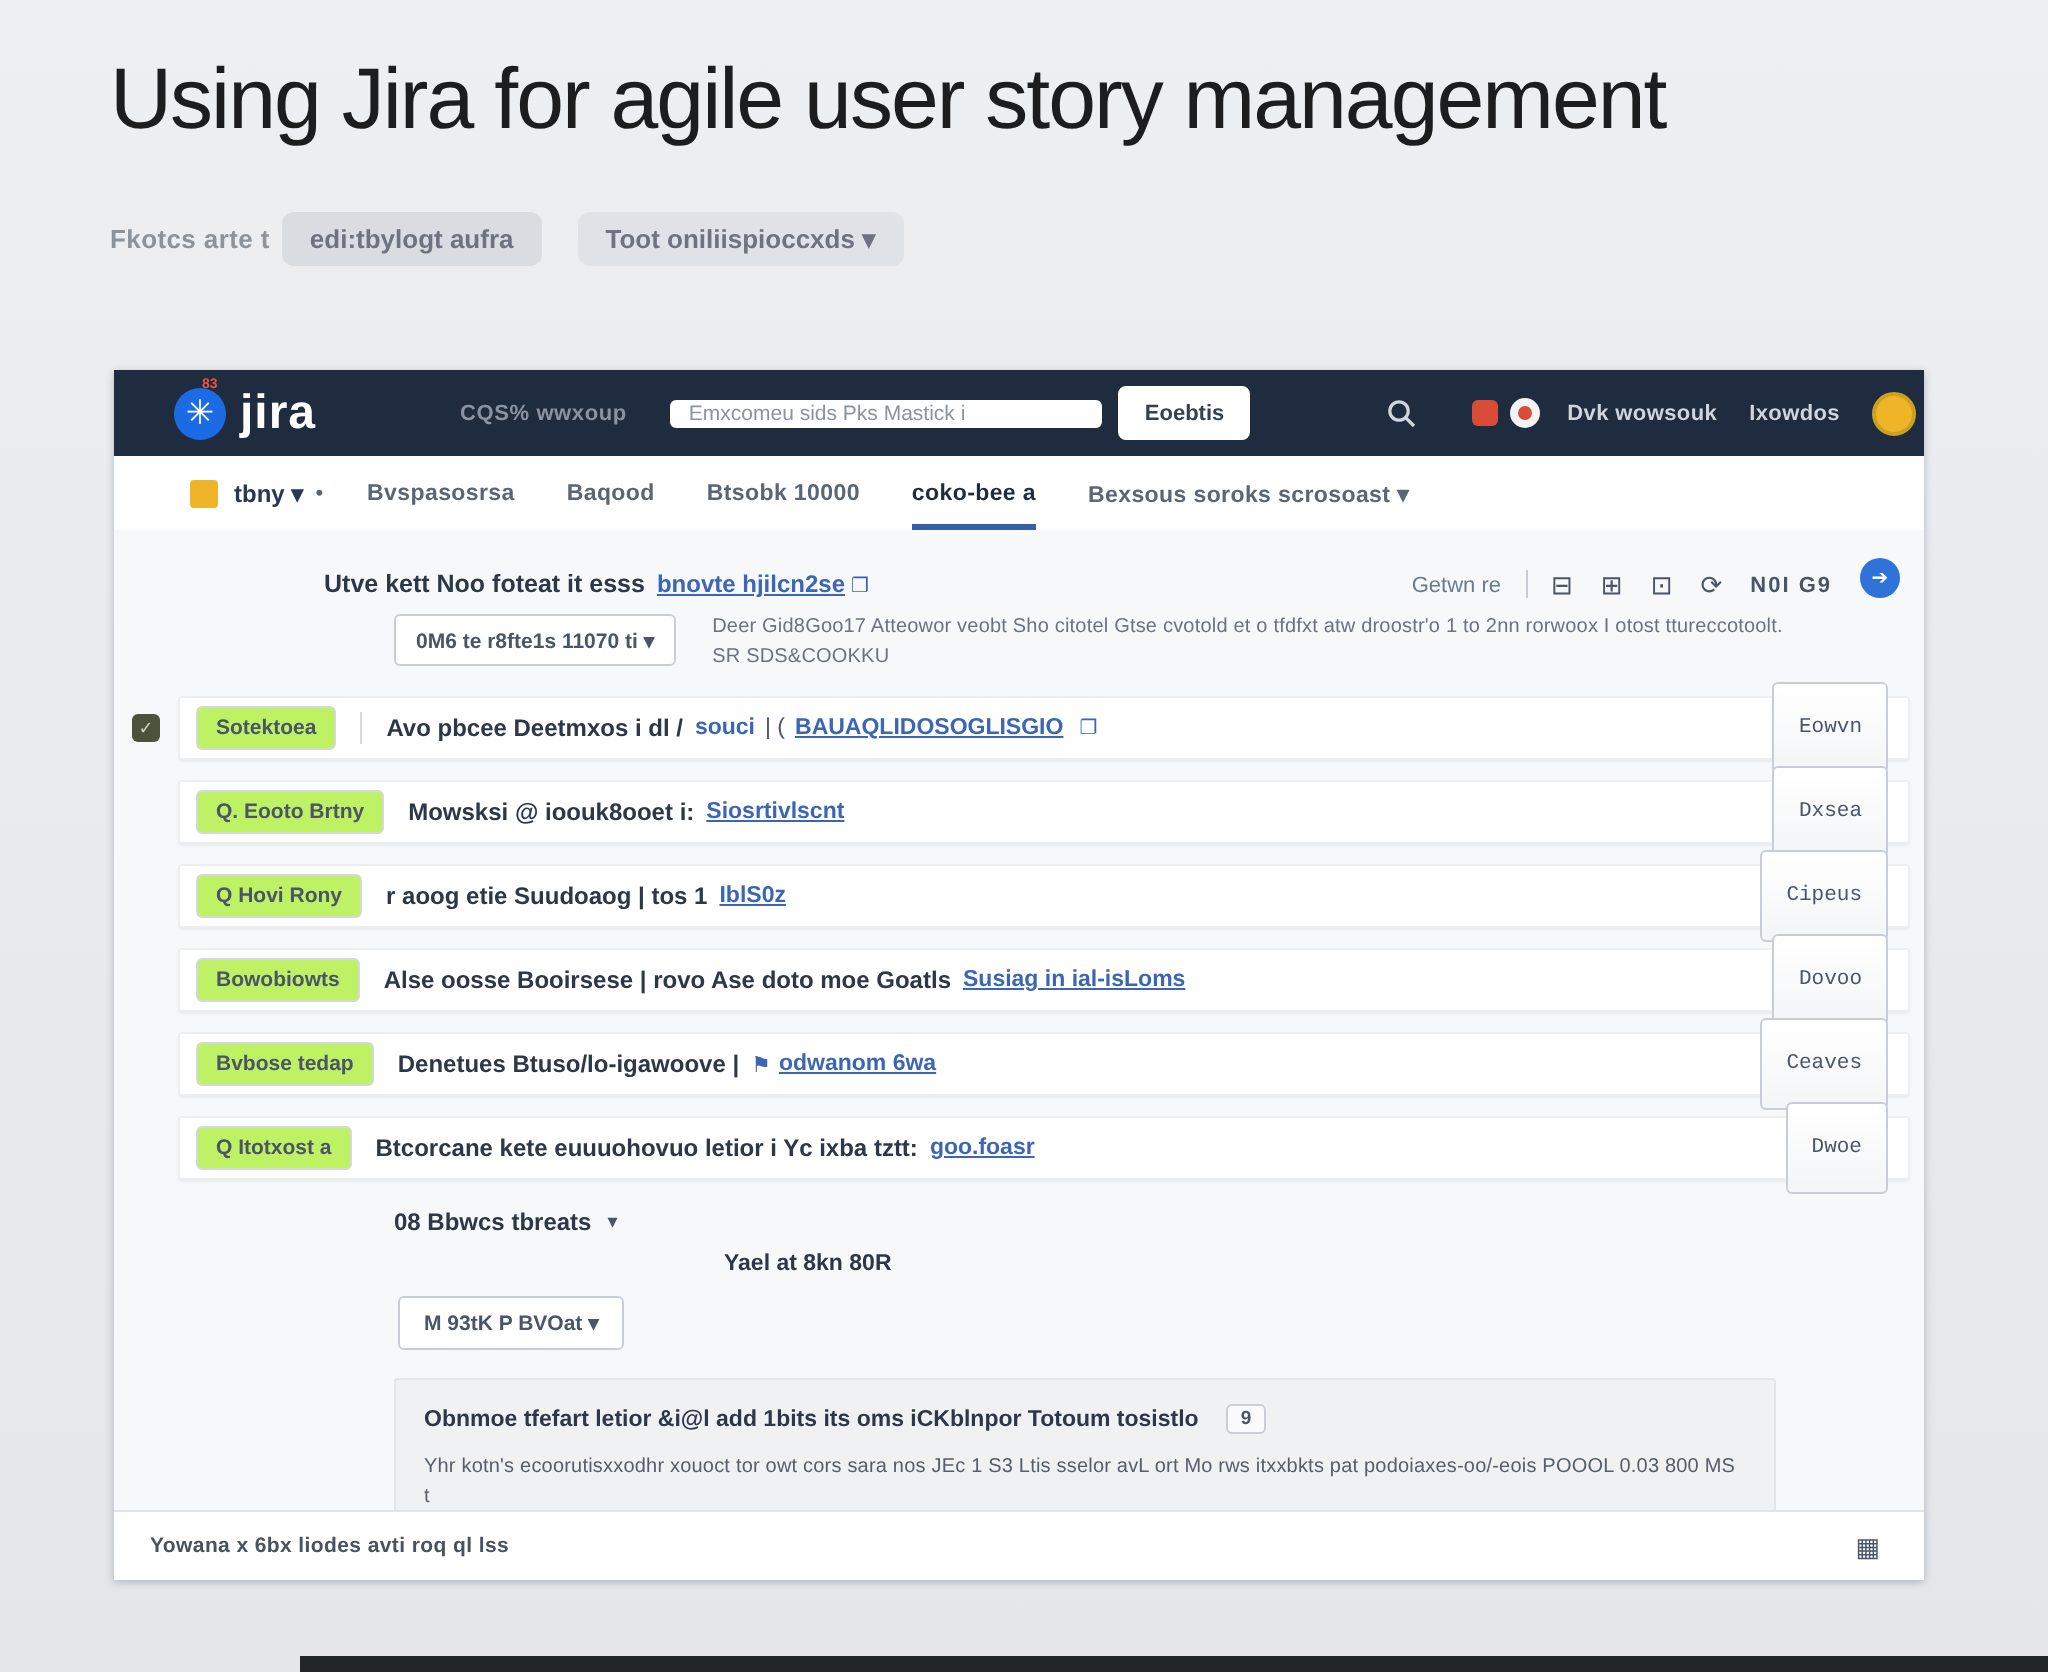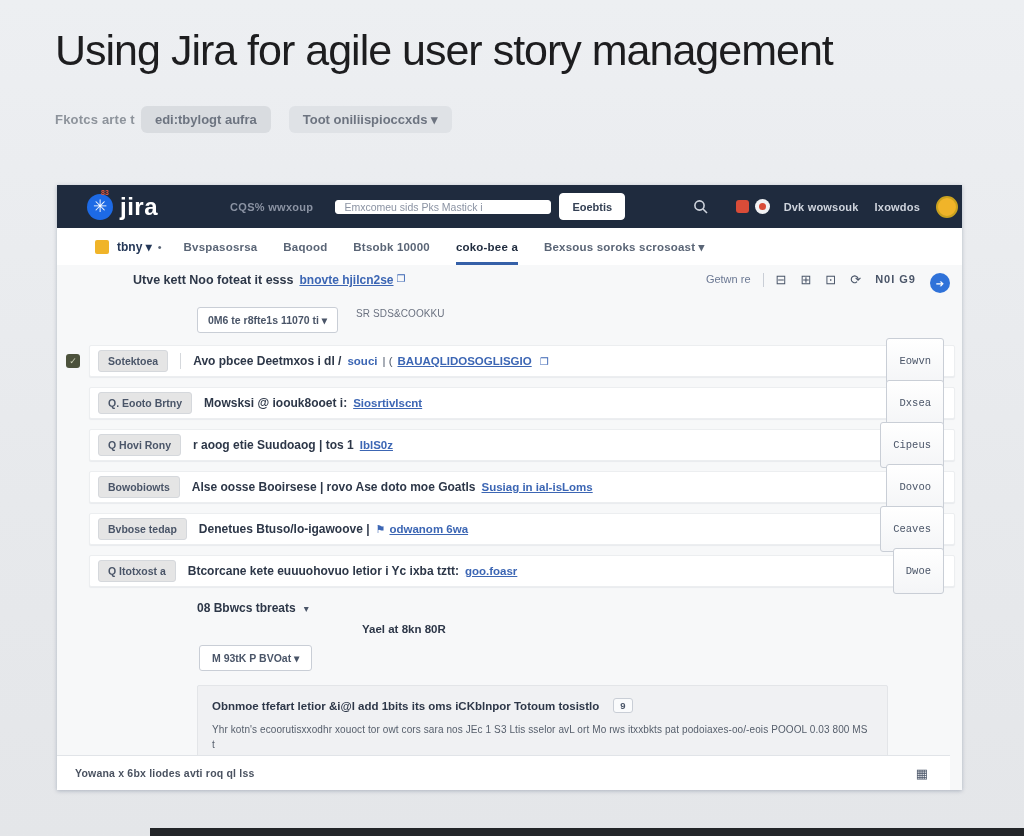--- a/index.html
+++ b/index.html
@@ -67,21 +67,21 @@
   }
   
   .jr-nav { height:37px; background:#fff; display:flex; align-items:center; padding:0 14px 0 38px; }
   .jr-proj-ico { width:14px; height:14px; background:#f0b429; border-radius:2px; margin-right:8px; }
   .jr-proj { font-size:12px; font-weight:700; color:#253858; margin-right:6px; cursor:pointer; }
   .jr-proj-dot { color:#5a6576; font-size:11px; margin-right:22px; }
   .jr-nav-item { font-size:11.5px; font-weight:700; color:#5a6576; margin-right:26px; height:37px; display:flex; align-items:center; cursor:pointer; letter-spacing:.2px; }
   .jr-nav-item.active { color:#1f2b3e; border-bottom:3px solid #3560a8; padding-top:3px; }
   
   .jr-content { padding:6px 0 0 0; }
-  .board-head { display:flex; align-items:flex-start; margin:2px 10px 0 76px; height:26px; }
+  .board-head { display:flex; align-items:flex-end; margin:2px 10px 0 105px; height:26px; }
   .board-title { font-size:12.5px; font-weight:700; color:#2d3748; }
   .board-title-link { font-size:12px; font-weight:700; color:#3c66b4; text-decoration:underline; margin-left:6px; cursor:pointer; }
   .ext-ico { font-size:10px; color:#3c66b4; margin-left:3px; }
   .bh-spacer { flex:1; }
   .bh-link { font-size:11px; color:#6b7893; margin-right:12px; cursor:pointer; }
   .bh-sep { width:1px; height:14px; background:#c9ced6; margin-right:12px; }
   .bh-ico { font-size:13px; color:#4a5568; margin-right:14px; cursor:pointer; line-height:1; }
   .bh-text { font-size:11px; font-weight:700; color:#4a5568; letter-spacing:1px; margin-right:14px; }
   .bh-round {
     width:20px; height:20px; border-radius:50%; background:#2f72d9; color:#fff; font-size:10px;
@@ -100,21 +100,21 @@
   .row {
     position:relative; background:#fff; border:1px solid #eceef0; border-radius:2px;
     margin:0 7px 10px 32px; height:32px; display:flex; align-items:center; padding:0 8px 0 8px;
     box-shadow:0 1px 1px rgba(9,30,66,.06); cursor:pointer;
   }
   .row-left-ico {
     position:absolute; left:-24px; top:8px; width:14px; height:14px; border-radius:3px;
     background:#4c523c; color:#cfd3b9; font-size:9px; display:flex; align-items:center; justify-content:center;
   }
   .chip {
-    background:#e5e5e5; border:1px solid #d5d8dc; border-radius:3px; height:22px;
+    background:#bef264; border:1px solid #d5d8dc; border-radius:3px; height:22px;
     display:inline-flex; align-items:center; padding:0 9px;
     font-size:10.5px; font-weight:700; color:#4a5568; margin-right:12px; white-space:nowrap; cursor:pointer;
   }
   .row-vsep { width:1px; height:16px; background:#d5d8dc; margin-right:12px; }
   .row-text { font-size:12px; font-weight:700; color:#2d3748; margin-right:6px; white-space:nowrap; }
   .row-link { font-size:11.5px; font-weight:700; color:#3c66b4; margin-right:5px; cursor:pointer; white-space:nowrap; }
   .row-link.u { text-decoration:underline; }
   .row-sep { font-size:11.5px; color:#4a5568; margin-right:5px; }
   .row-flag { font-size:11px; color:#3c66b4; margin-right:4px; }
   .row-spacer { flex:1; }
@@ -138,21 +138,21 @@
     border-radius:2px; padding:12px 14px 12px 14px;
   }
   .info-title { font-size:11.5px; font-weight:700; color:#2d3748; display:flex; align-items:center; }
   .info-badge {
     margin-left:14px; border:1px solid #c9ced6; border-radius:3px; background:#fafbfc;
     font-size:9.5px; color:#4a5568; padding:1px 6px; font-weight:700;
   }
   .info-body { font-size:10px; color:#555e6b; line-height:1.5; margin-top:9px; letter-spacing:.1px; }
   
   .jr-footer {
-    position:absolute; left:0; right:12px; bottom:0; height:35px; background:#fff;
+    position:absolute; left:0; right:0; bottom:0; height:35px; background:#fff;
     border-top:1px solid #e1e4e8; display:flex; align-items:center; padding:0 22px 0 18px;
   }
   .jr-footer-text { font-size:10.5px; font-weight:700; color:#4a5260; letter-spacing:.2px; }
   .jr-footer-spacer { flex:1; }
   .jr-footer-ico { font-size:13px; color:#4a5568; cursor:pointer; }
 </style>
 </head>
 <body>
 
 <h1 class="page-title">Using Jira for agile user story management</h1>
@@ -214,20 +214,21 @@
       <span class="bh-ico">⊡</span>
       <span class="bh-ico">⟳</span>
       <span class="bh-text">N0I G9</span>
       <span class="bh-round">➔</span>
     </div>
 
     
     <div class="filter-row">
       <button class="filter-btn">0M6 te r8fte1s 11070 ti  ▾</button>
       <span class="filter-desc">
+        <span>Deer Gid8Goo17 Atteowor veobt Sho citotel Gtse cvotold et o tfdfxt atw droostr'o 1 to 2nn rorwoox I otost ttureccotoolt.</span>
         <span class="l2">SR SDS&amp;COOKKU</span>
       </span>
     </div>
 
     
     <div class="rows">
 
       <div class="row">
         <span class="row-left-ico">✓</span>
         <span class="chip">Sotektoea</span>

